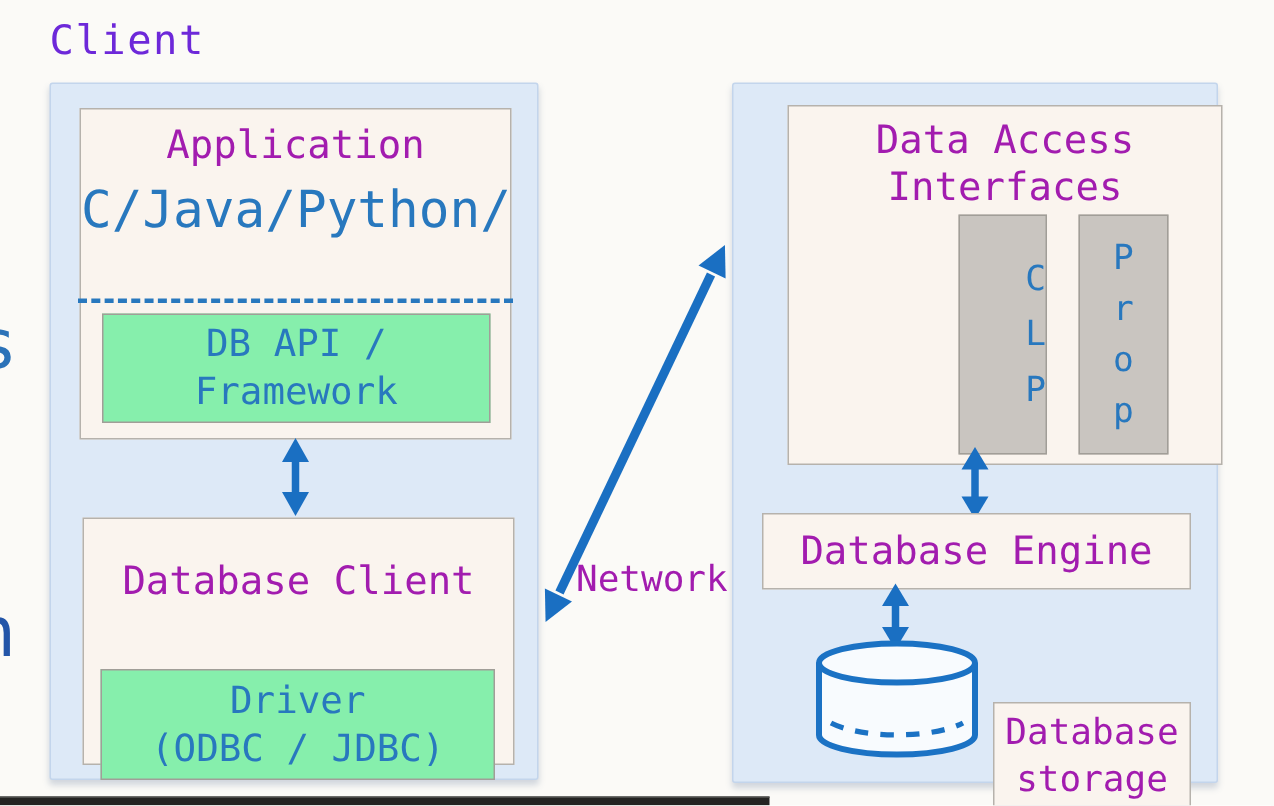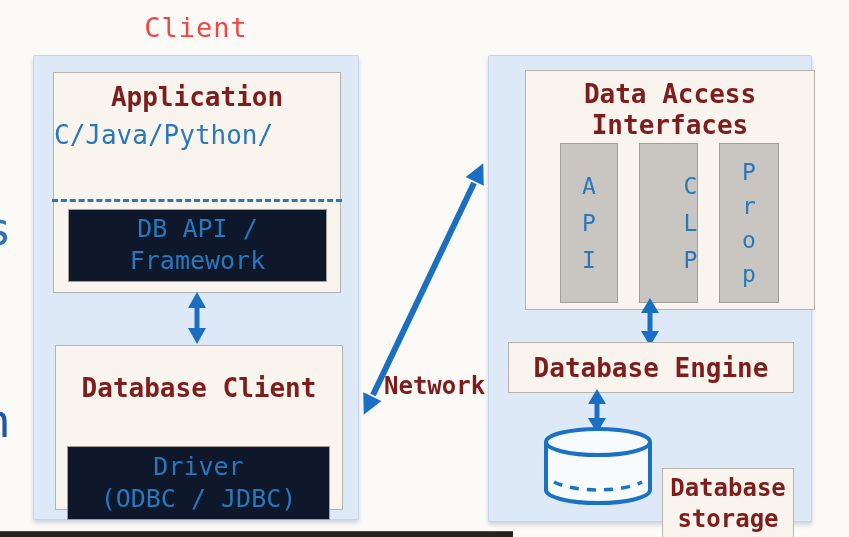--- a/index.html
+++ b/index.html
@@ -4,50 +4,50 @@
 <style>
   * { margin:0; padding:0; box-sizing:border-box; }
   html,body { background:#ffffff; }
   #stage {
     position:relative; width:849px; height:537px; overflow:hidden;
     background:#fbfaf7;
     font-family:"DejaVu Sans Mono","Liberation Mono",monospace;
   }
   .abs { position:absolute;text-align:center; }
   .blue  { color:#2878be; }
-  .navy  { color:#7f1d1d;font-weight:bold; }
+  .navy  { color:#a21caf; }
 
   
   .section-title {
     position:absolute; top:12px; font-size:27px; letter-spacing:1px;
-    color:#ef4444; text-align:center;
+    color:#6d28d9; text-align:left;
   }
 
   
   .container {
     position:absolute; background:#dde9f7;
     border:1px solid #c3d5ec; border-radius:2px;
     box-shadow:0 3px 4px rgba(110,130,160,0.30);
   }
 
   
   .panel {
     position:absolute; background:#faf4ee;
     border:1px solid #b6b2ac;
   }
 
   
   .graybox {
-    position:absolute; background:#0f172a;
+    position:absolute; background:#86efac;
     border:1px solid #a19e98;
   }
   .graybox .line { font-size:25px; line-height:32px; text-align:center; }
 
   .panel-title { position:absolute; width:100%; text-align:center; font-size:26px; }
-  .lang-line   { position:absolute; width:100%; text-align:left; font-size:26px; }
+  .lang-line   { position:absolute; width:100%; text-align:right; font-size:34px; }
 
   .dashed-sep {
     position:absolute; left:-2px; right:-2px; height:0;
     border-top:3px dashed #2878be;
   }
 
   .pillar {
     position:absolute; top:72px; height:160px; background:#c9c5c0;
     border:1px solid #a19e98;
     display:flex; align-items:center; justify-content:center;
@@ -116,23 +116,20 @@
   </svg>
   <div class="abs navy" style="left:384px; top:372px; font-size:24px;">Network</div>
 
 
   <div class="container" style="left:488px; top:55px; width:324px; height:467px;"></div>
 
   <div class="panel" style="left:505px; top:70px; width:290px; height:240px;margin-left:20px;">
     <div class="panel-title navy" style="top:8px;">Data Access</div>
     <div class="panel-title navy" style="top:39px;">Interfaces</div>
 
-    <div class="pillar" style="left:34px; width:58px;">
-      <div class="pillar-label">API</div>
-    </div>
     <div class="pillar" style="left:113px; width:59px;padding-left:44px;">
       <div class="pillar-label">CLP</div>
     </div>
     <div class="pillar four" style="left:193px; width:60px;">
       <div class="pillar-label">Prop</div>
     </div>
   </div>
 
   <svg class="arrow-svg" style="left:638px; top:297px;" width="24" height="50">
     <line x1="12" y1="12" x2="12" y2="38" stroke="#1a6fc2" stroke-width="5"></line>

